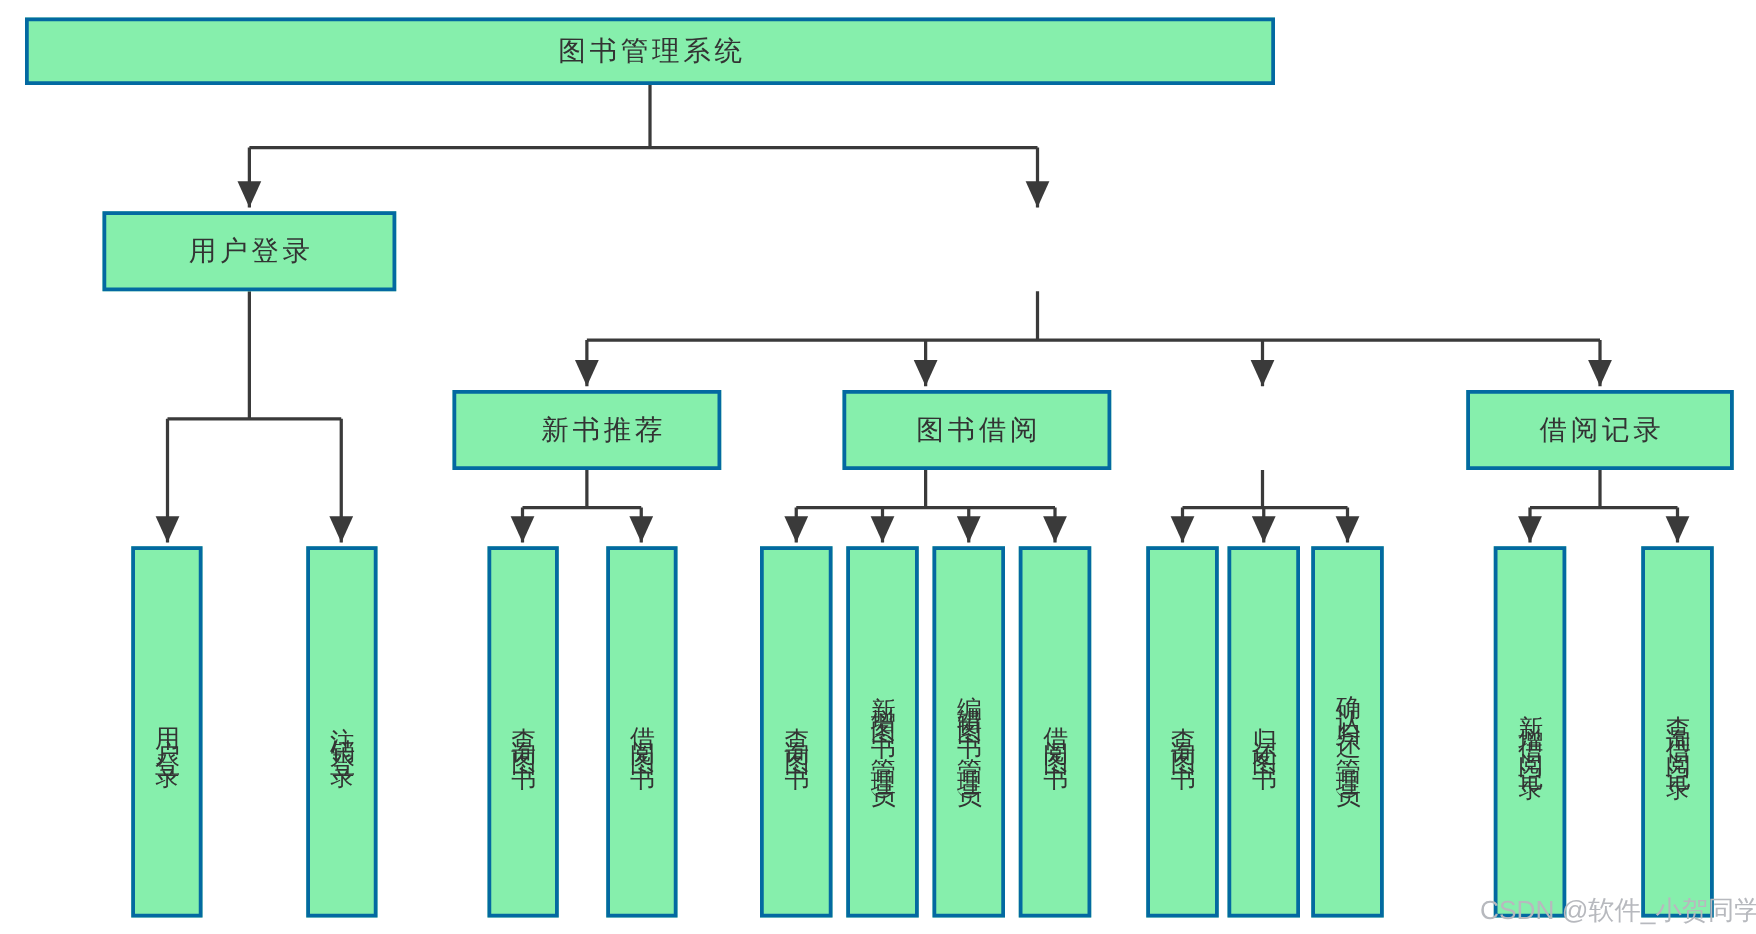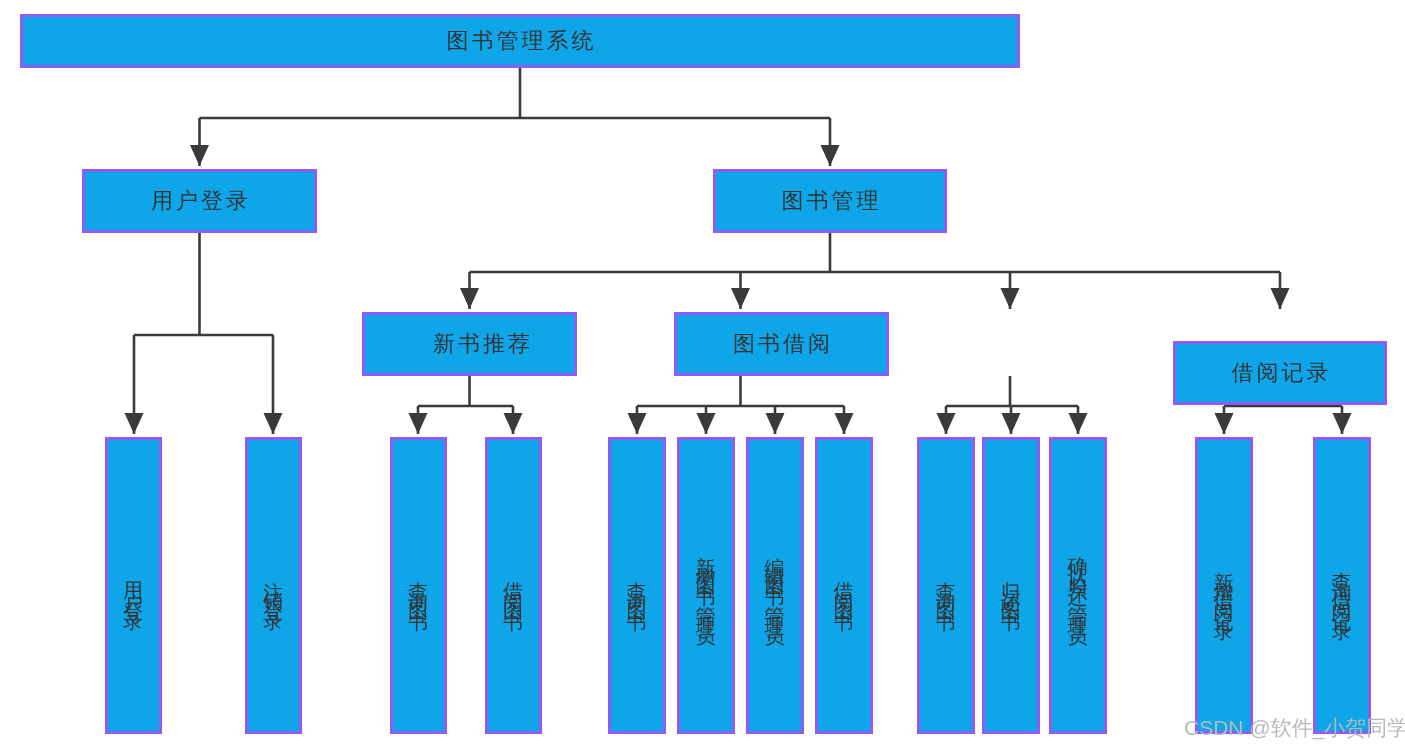--- a/index.html
+++ b/index.html
@@ -14,22 +14,22 @@
     background: #ffffff;
     overflow: hidden;
   }
   svg.connectors {
     position: absolute;
     left: 0; top: 0;
     width: 1405px; height: 747px;
   }
   .node {
     position: absolute;
-    background: #0ea5e9;
-    border: 3px solid #8b5cf6;
+    background: #86efac;
+    border: 3px solid #0369a1;
     color: #333333;
     display: flex;
     align-items: center;
     justify-content: center;
     line-height: 1.25;
     text-align: center;
   }
   .hbox {
     font-size: 22px;
     letter-spacing: 3px;
@@ -102,25 +102,24 @@
       <line x1="1011" y1="406" x2="1011" y2="434" marker-end="url(#arrow)"></line>
       <line x1="1078" y1="406" x2="1078" y2="434" marker-end="url(#arrow)"></line>
       <line x1="1224" y1="406" x2="1224" y2="434" marker-end="url(#arrow)"></line>
       <line x1="1342" y1="406" x2="1342" y2="434" marker-end="url(#arrow)"></line>
     </g>
   </svg>
 
   <div class="node hbox" style="left:20px; top:14px; width:1000px; height:54px;">图书管理系统</div>
 
   <div class="node hbox" style="left:82px; top:169px; width:235px; height:64px;">用户登录</div>
-  <div class="node hbox" style="left:713px; top:169px; width:234px; height:64px;">图书管理</div>
 
   <div class="node hbox" style="left:362px; top:312px; width:215px; height:64px;padding-left:24px;">新书推荐</div>
   <div class="node hbox" style="left:633px; top:312px; width:215px; height:64px;margin-left:41px;">图书借阅</div>
-  <div class="node hbox" style="left:1173px; top:312px; width:214px; height:64px;margin-top:29px;">借阅记录</div>
+  <div class="node hbox" style="left:1173px; top:312px; width:214px; height:64px;">借阅记录</div>
 
   <div class="node vbox" style="left:105px; top:437px; width:57px; height:297px;">用户登录</div>
   <div class="node vbox" style="left:245px; top:437px; width:57px; height:297px;">注销登录</div>
 
   <div class="node vbox" style="left:390px; top:437px; width:57px; height:297px;">查询图书</div>
   <div class="node vbox" style="left:485px; top:437px; width:57px; height:297px;">借阅图书</div>
 
   <div class="node vbox" style="left:608px; top:437px; width:58px; height:297px;">查询图书</div>
   <div class="node vbox" style="left:677px; top:437px; width:58px; height:297px;">新增图书（管理员）</div>
   <div class="node vbox" style="left:746px; top:437px; width:58px; height:297px;">编辑图书（管理员）</div>

